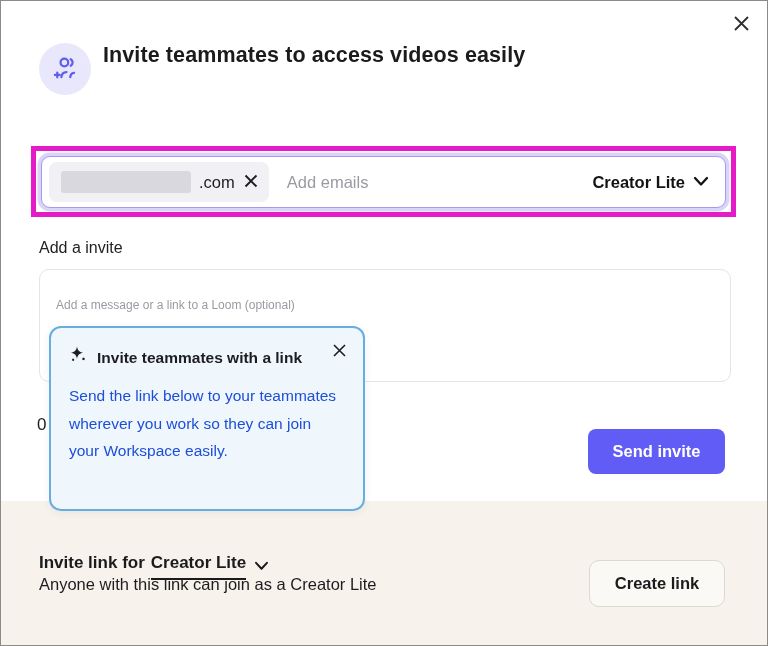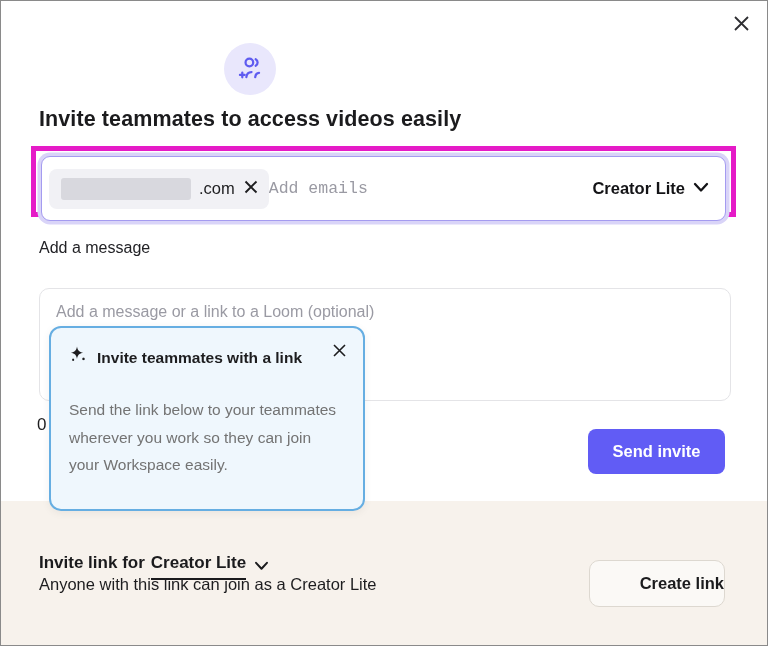--- a/index.html
+++ b/index.html
@@ -21,21 +21,21 @@
   .modal-close {
     position: absolute;
     top: 8px;
     right: 10px;
     width: 32px; height: 32px;
     display: flex; align-items: center; justify-content: center;
     background: transparent; border: none; cursor: pointer;
   }
 
   
-  .header { position: absolute; top: 42px; left: 38px; display: flex; align-items: center; gap: 12px; flex-direction: column; }
+  .header { position: absolute; top: 42px; left: 38px; display: flex; gap: 12px; }
   .icon-badge {
     width: 52px; height: 52px; border-radius: 50%;
     background: #e9e7fc;
     display: flex; align-items: center; justify-content: center;
     flex: 0 0 auto;
   }
   .modal-title {
     font-size: 21.5px;
     font-weight: 700;
     letter-spacing: 0.1px;
@@ -49,21 +49,21 @@
   }
   .annotation-box {
     position: absolute; left: 30px; top: 145px;
     width: 705px; height: 71px;
     border: 5px solid #e51bc7;
     background: transparent;
     pointer-events: none;
   }
   .email-field {
     position: absolute; left: 40px; top: 155px;
-    width: 685px; height: 65px;
+    width: 685px; height: 52px;
     background: #ffffff;
     border: 1.5px solid #a49bf0;
     box-shadow: 0 0 0 3.5px #d9d4f8;
     border-radius: 9px;
     display: flex; align-items: center;
     padding: 0 16px 0 7px;
   }
   .email-chip {
     height: 40px;
     background: #f1f1f5;
@@ -77,22 +77,23 @@
     background: #d8d8de;
     border-radius: 3px;
   }
   .chip-suffix { font-size: 16.5px; color: #1d1d1f; }
   .chip-remove {
     background: transparent; border: none; cursor: pointer;
     display: flex; align-items: center; padding: 0;
   }
   .add-emails-input {
     flex: 1;
+    margin-left: 18px;
     border: none; outline: none;
-    font-family: Liberation Mono, monospace;
+    font-family: Liberation Sans, sans-serif;
     font-size: 16.5px;
     color: #1d1d1f;
     background: transparent;
     min-width: 40px;
   }
   .add-emails-input::placeholder { color: #9a9aa3; }
   .role-dropdown {
     display: flex; align-items: center; gap: 8px;
     background: transparent; border: none; cursor: pointer;
     font-family: inherit;
@@ -102,28 +103,27 @@
   
   .message-label {
     position: absolute; left: 38px; top: 238px;
     font-size: 16px; color: #222226;
   }
   .message-textarea {
     position: absolute; left: 38px; top: 268px;
     width: 692px; height: 113px;
     border: 1.5px solid #e4e4e7;
     border-radius: 10px;
-    padding: 14px 16px;
+    padding: 28px 16px;
     font-family: inherit;
-    font-size: 16px;
+    font-size: 12px;
     color: #1d1d1f;
     resize: none;
     outline: none;
     background: #ffffff;
-    margin-top: 19px;
   }
   .message-textarea::placeholder { color: #9a9aa3; }
 
   .char-counter {
     position: absolute; left: 36px; top: 414px;
     font-size: 17px; color: #1d1d1f;
   }
 
   
   .tooltip {
@@ -138,24 +138,24 @@
   }
   .tooltip-head { display: flex; align-items: center; gap: 9px; padding-right: 22px; }
   .tooltip-title { font-size: 15.5px; font-weight: 700; color: #1d1d1f; }
   .tooltip-close {
     position: absolute; top: 12px; right: 12px;
     width: 24px; height: 24px;
     background: transparent; border: none; cursor: pointer;
     display: flex; align-items: center; justify-content: center;
   }
   .tooltip-body {
-    margin-top: 27px;
+    margin-top: 13px;
     font-size: 15.5px;
     line-height: 1.78;
-    color: #737373;
+    color: #1d4ed8;
   }
 
   
   .send-invite {
     position: absolute; left: 587px; top: 414px;
     width: 137px; height: 45px;
     background: #615cf5;
     border: none; border-radius: 8px;
     color: #ffffff;
     font-family: inherit;
@@ -190,21 +190,20 @@
   }
   .create-link {
     position: absolute; left: 588px; top: 59px;
     width: 136px; height: 47px;
     background: #fbf9f6;
     border: 1px solid #ddd8d0;
     border-radius: 10px;
     font-family: inherit;
     font-size: 16.5px; font-weight: 700; color: #1b1b1d;
     cursor: pointer;
-    text-align: right;
   }
 </style>
 </head>
 <body>
 
 <div id="screen">
 
   <button class="modal-close">
     <span>
       <svg width="19" height="19" viewBox="0 0 19 19">
@@ -247,21 +246,21 @@
     <button class="role-dropdown">
       <span class="role-dropdown-label">Creator Lite</span>
       <span>
         <svg width="16" height="11" viewBox="0 0 16 11">
             <path d="M2 2 L8 8.5 L14 2" stroke="#131316" stroke-width="2.3" fill="none" stroke-linecap="round" stroke-linejoin="round"></path>
           </svg>
       </span>
     </button>
   </div>
 
-  <div class="message-label">Add a message</div>
+  <div class="message-label">Add a invite</div>
   <textarea class="message-textarea" placeholder="Add a message or a link to a Loom (optional)" style=""></textarea>
 
   <div class="char-counter">0</div>
 
   <div class="tooltip">
     <div class="tooltip-head">
       <span>
         <svg width="19" height="19" viewBox="0 0 19 19" fill="#1d1d1f">
           <path d="M8 0.5 C8.55 4.4 10.3 6.15 14.2 6.7 C10.3 7.25 8.55 9 8 12.9 C7.45 9 5.7 7.25 1.8 6.7 C5.7 6.15 7.45 4.4 8 0.5 Z"></path>
           <path d="M3.4 13 L4.9 14.5 M4.9 13 L3.4 14.5" stroke="#1d1d1f" stroke-width="1.2" fill="none"></path>

